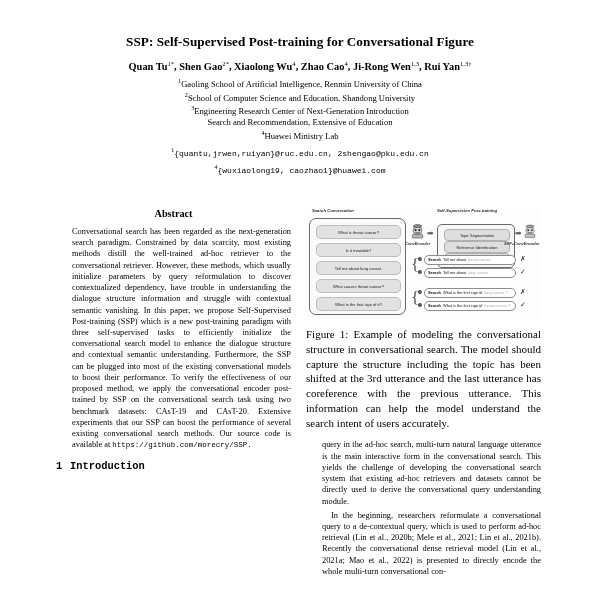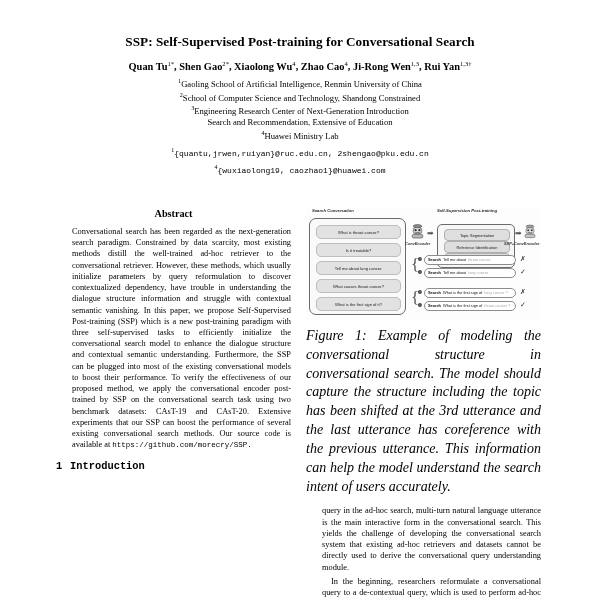--- a/index.html
+++ b/index.html
@@ -91,25 +91,24 @@
     font-size: 8.35px;
     line-height: 1.345;
     text-align: justify;
     text-justify: inter-word;
     margin: 0 0 0 16px;
     hyphens: manual;
   }
   p.body.indent { text-indent: 9px; }
 
   .caption {
-    font-size: 14px;
+    font-size: 11px;
     line-height: 1.345;
     text-align: justify;
     margin: 7px 0 9px 0;
-    font-style: italic;
   }
 
   
   .figure {
     width: 235px;
     height: 112px;
     position: relative;
     margin: 0 0 2px 0;
     background: #fdfdfd;
   }
@@ -253,24 +252,24 @@
     margin-left: 2px;
   }
   .url-link { font-family: "Liberation Mono","DejaVu Sans Mono",monospace; font-size: 7.5px; }
 </style>
 </head>
 <body>
 
 <div class="page">
 
   <div class="title-block">
-    <div class="paper-title">SSP: Self-Supervised Post-training for Conversational Search</div>
+    <div class="paper-title">SSP: Self-Supervised Post-training for Conversational Figure</div>
     <div class="authors">Quan Tu<sup>1*</sup>, Shen Gao<sup>2*</sup>, Xiaolong Wu<sup>4</sup>, Zhao Cao<sup>4</sup>, Ji-Rong Wen<sup>1,3</sup>, Rui Yan<sup>1,3†</sup></div>
     <div class="affil"><sup>1</sup><span>Gaoling School of Artificial Intelligence, Renmin University of China</span></div>
-    <div class="affil"><sup>2</sup><span>School of Computer Science and Technology, Shandong Constrained</span></div>
+    <div class="affil"><sup>2</sup><span>School of Computer Science and Education, Shandong University</span></div>
     <div class="affil"><sup>3</sup><span>Engineering Research Center of Next-Generation Introduction</span></div>
     <div class="affil"><span>Search and Recommendation, Extensive of Education</span></div>
     <div class="affil"><sup>4</sup><span>Huawei Ministry Lab</span></div>
     <div class="emails"><sup>1</sup><span>{quantu,jrwen,ruiyan}@ruc.edu.cn, 2shengao@pku.edu.cn</span></div>
     <div class="emails"><sup>4</sup><span>{wuxiaolong19, caozhao1}@huawei.com</span></div>
   </div>
 
   <div class="columns">
 
     <div class="col col-left">

